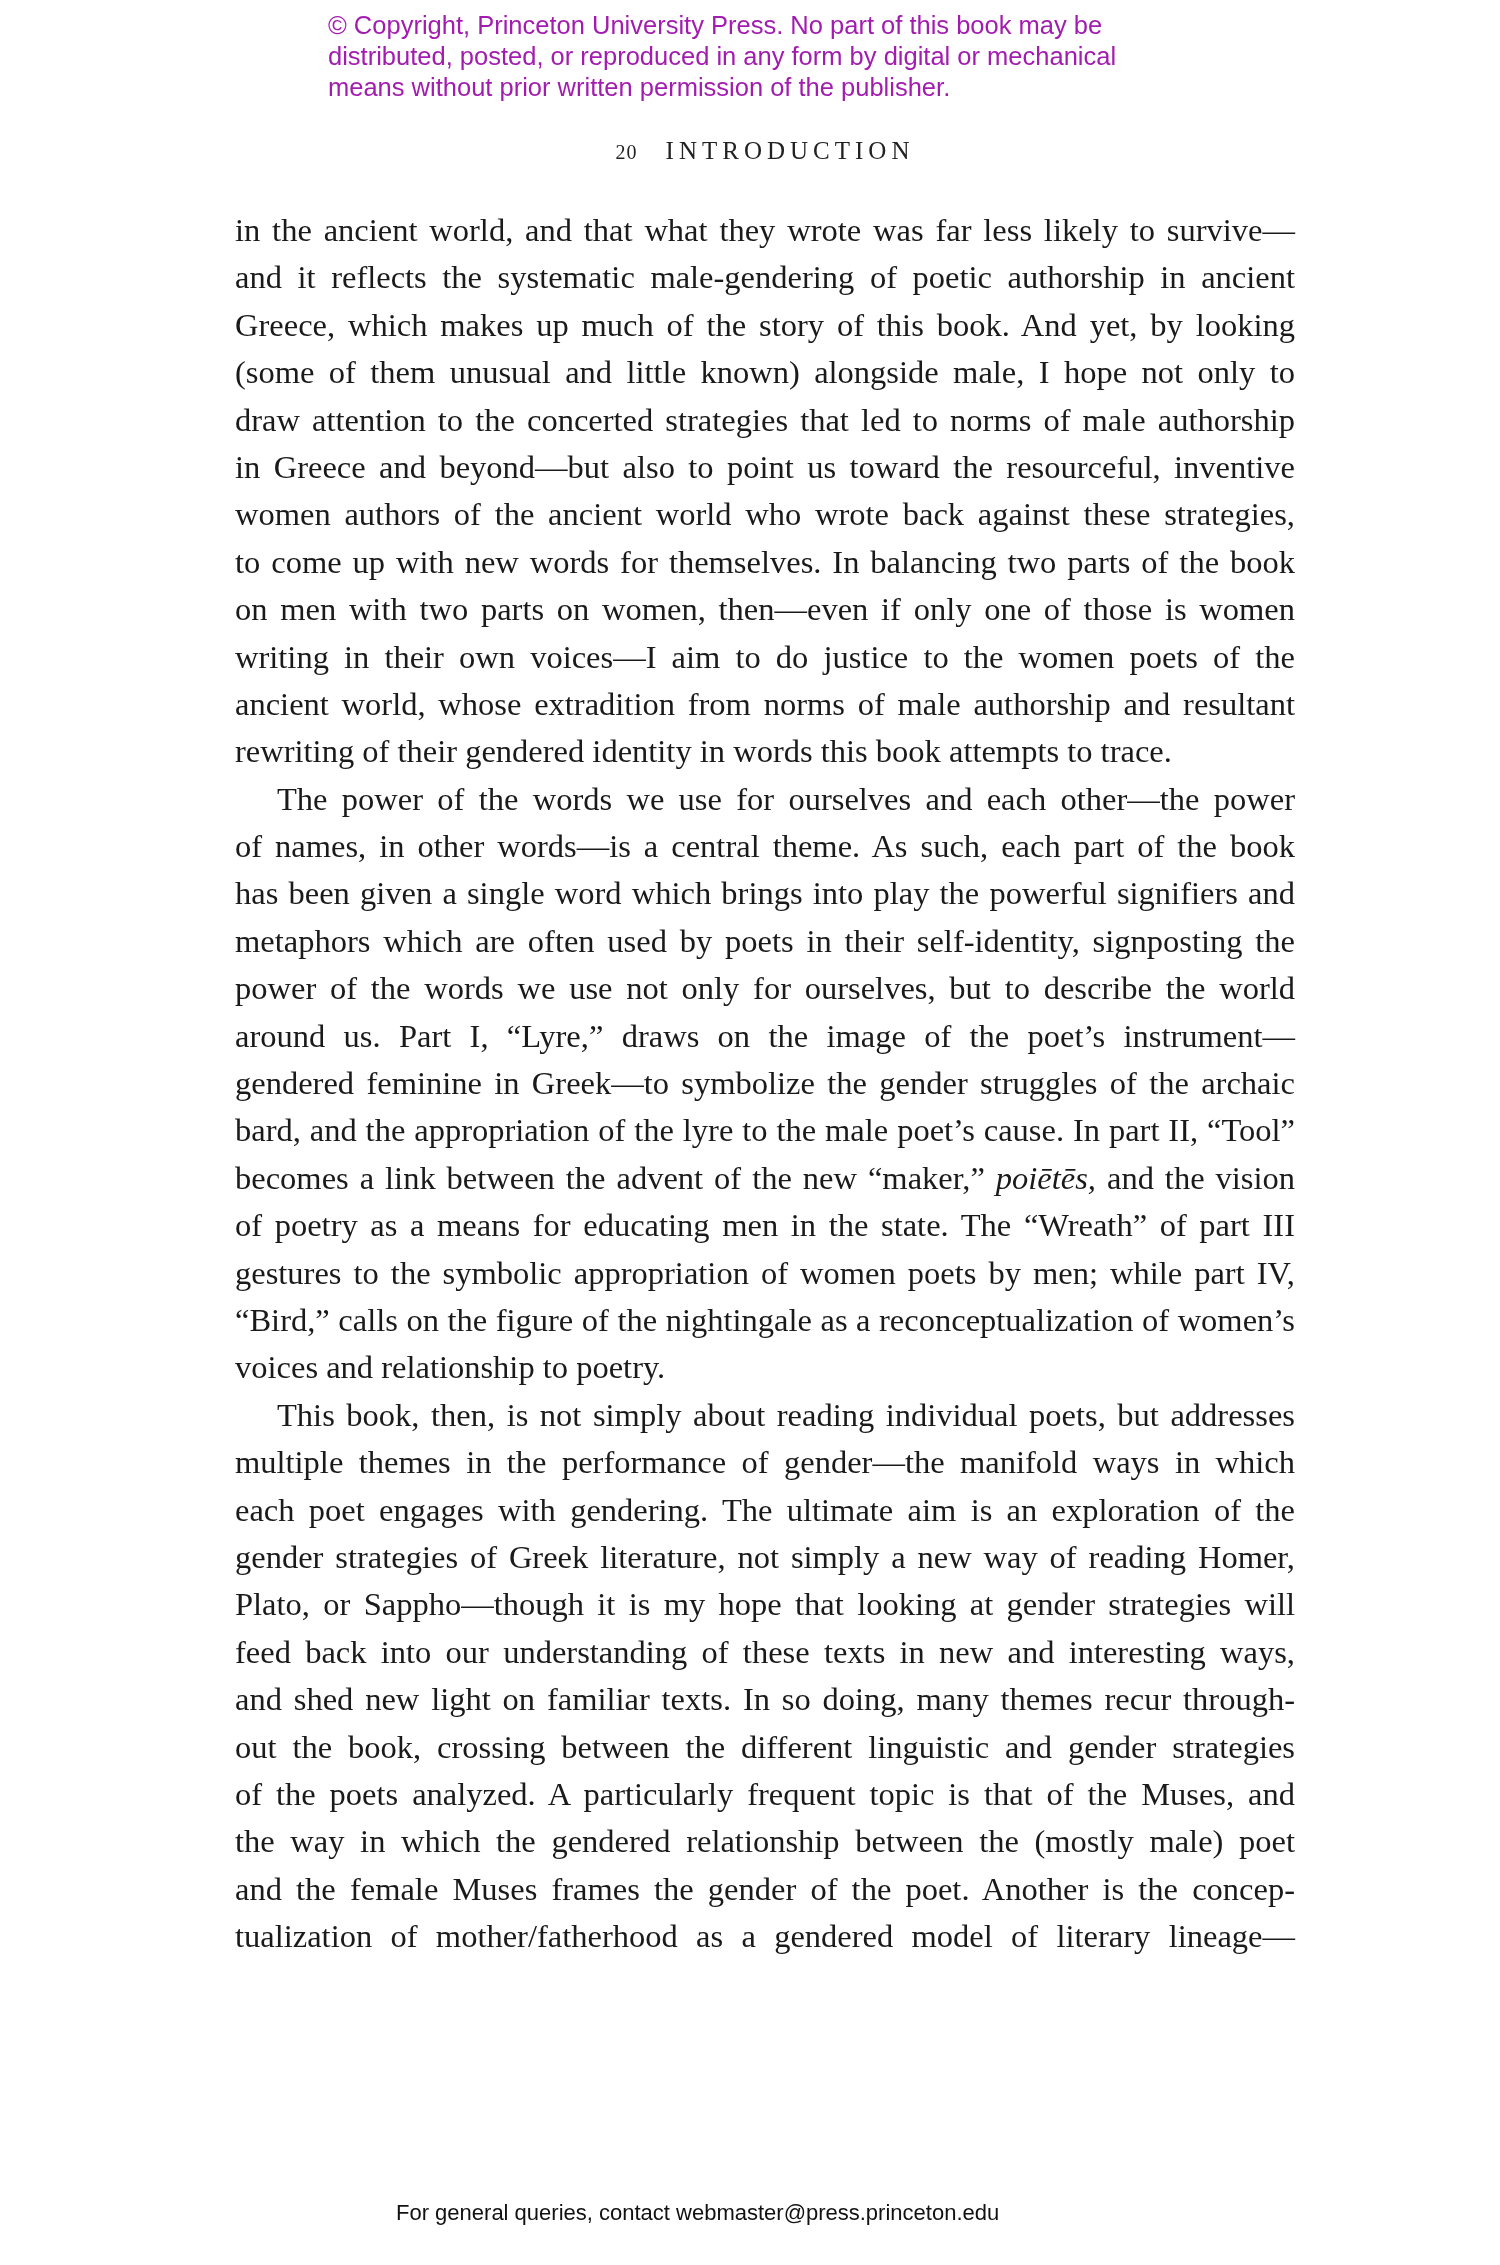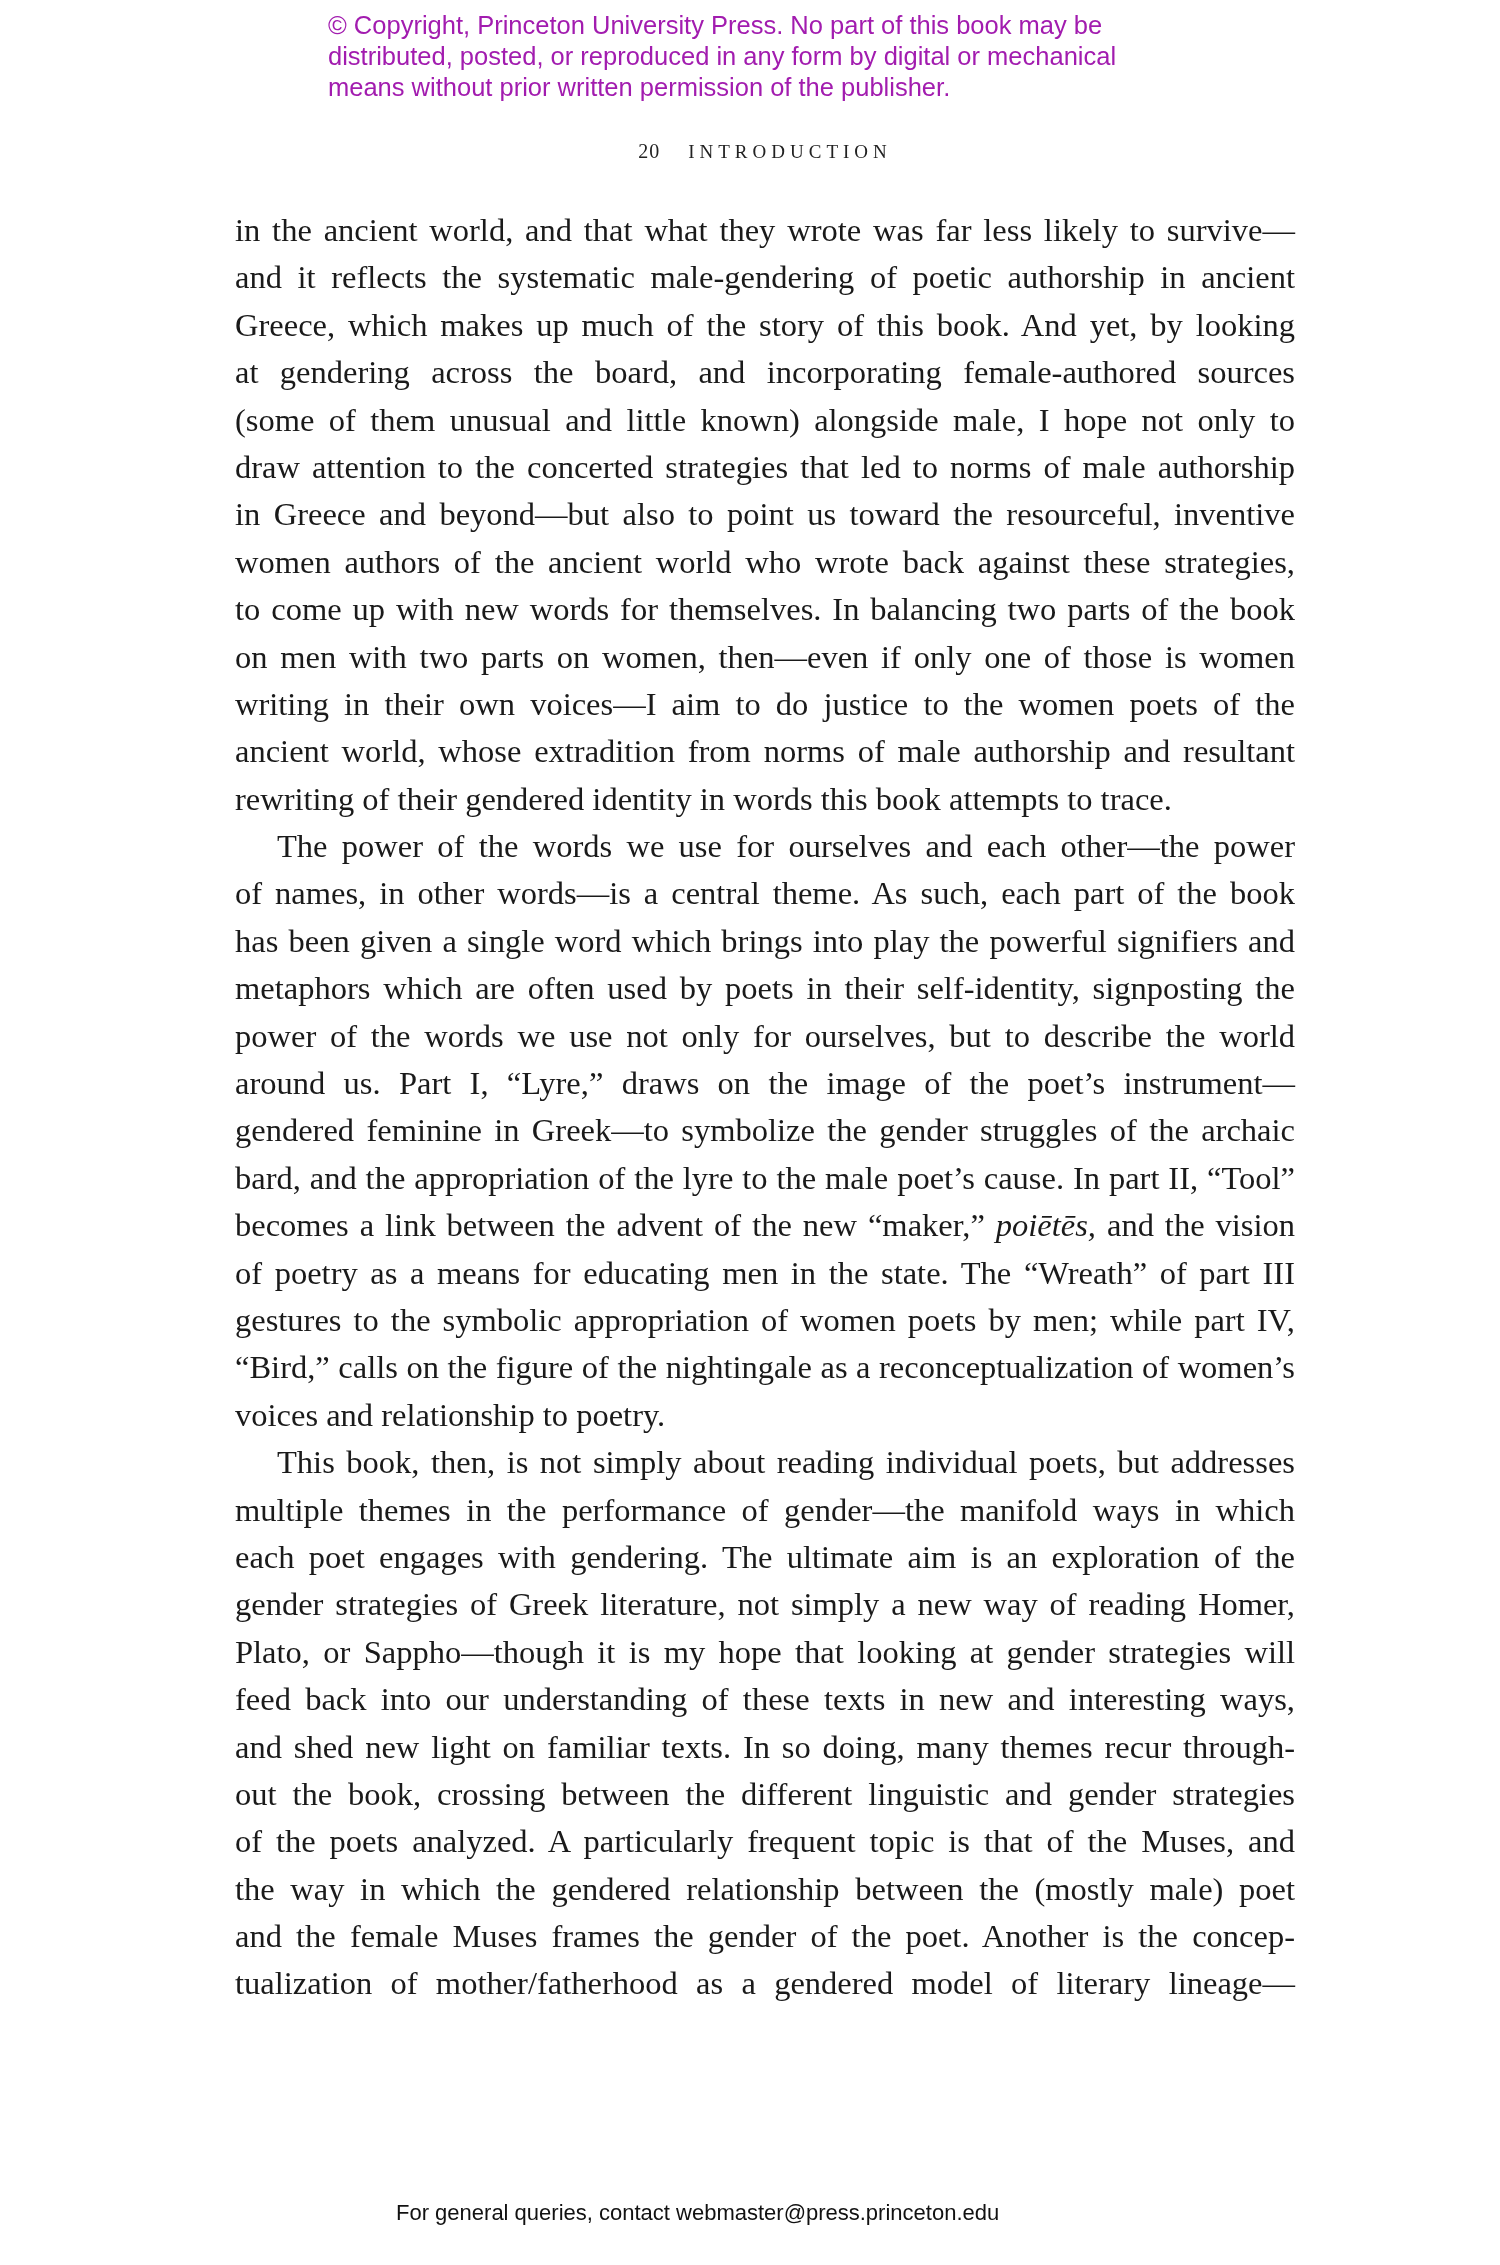--- a/index.html
+++ b/index.html
@@ -39,21 +39,21 @@
       line-height: 30px;
       color: #222222;
     }
     .running-head .folio {
       letter-spacing: 1px;
       margin-right: 28px;
       text-align: right;
     }
     .running-head .section {
       letter-spacing: 5px;
-      font-size: 19px;
+      font-size: 25px;
     }
     .body-text {
       position: absolute;
       left: 235px;
       top: 207px;
       width: 1060px;
       font-family: Liberation Serif, serif;
       font-size: 32.5px;
       line-height: 47.4px;
       color: #1a1a1a;
@@ -97,21 +97,20 @@
 <div class="running-head">
   <span class="folio">20</span><span class="section">INTRODUCTION</span>
 </div>
 
 <div class="body-text">
 
   <div>
     <span class="line">in the ancient world, and that what they wrote was far less likely to survive—</span>
     <span class="line">and it reflects the systematic male-gendering of poetic authorship in ancient</span>
     <span class="line">Greece, which makes up much of the story of this book. And yet, by looking</span>
-    <span class="line">at gendering across the board, and incorporating female-authored sources</span>
     <span class="line">(some of them unusual and little known) alongside male, I hope not only to</span>
     <span class="line">draw attention to the concerted strategies that led to norms of male authorship</span>
     <span class="line">in Greece and beyond—but also to point us toward the resourceful, inventive</span>
     <span class="line">women authors of the ancient world who wrote back against these strategies,</span>
     <span class="line">to come up with new words for themselves. In balancing two parts of the book</span>
     <span class="line">on men with two parts on women, then—even if only one of those is women</span>
     <span class="line">writing in their own voices—I aim to do justice to the women poets of the</span>
     <span class="line">ancient world, whose extradition from norms of male authorship and resultant</span>
     <span class="line last">rewriting of their gendered identity in words this book attempts to trace.</span>
   </div>

